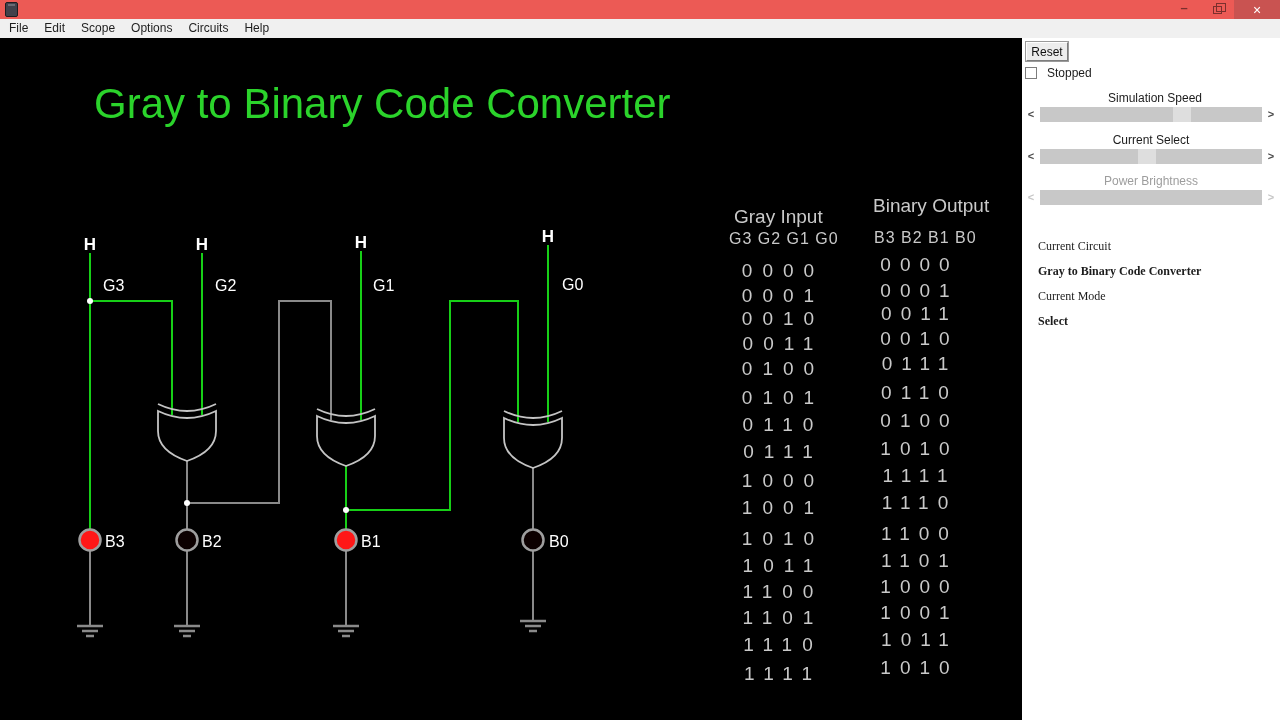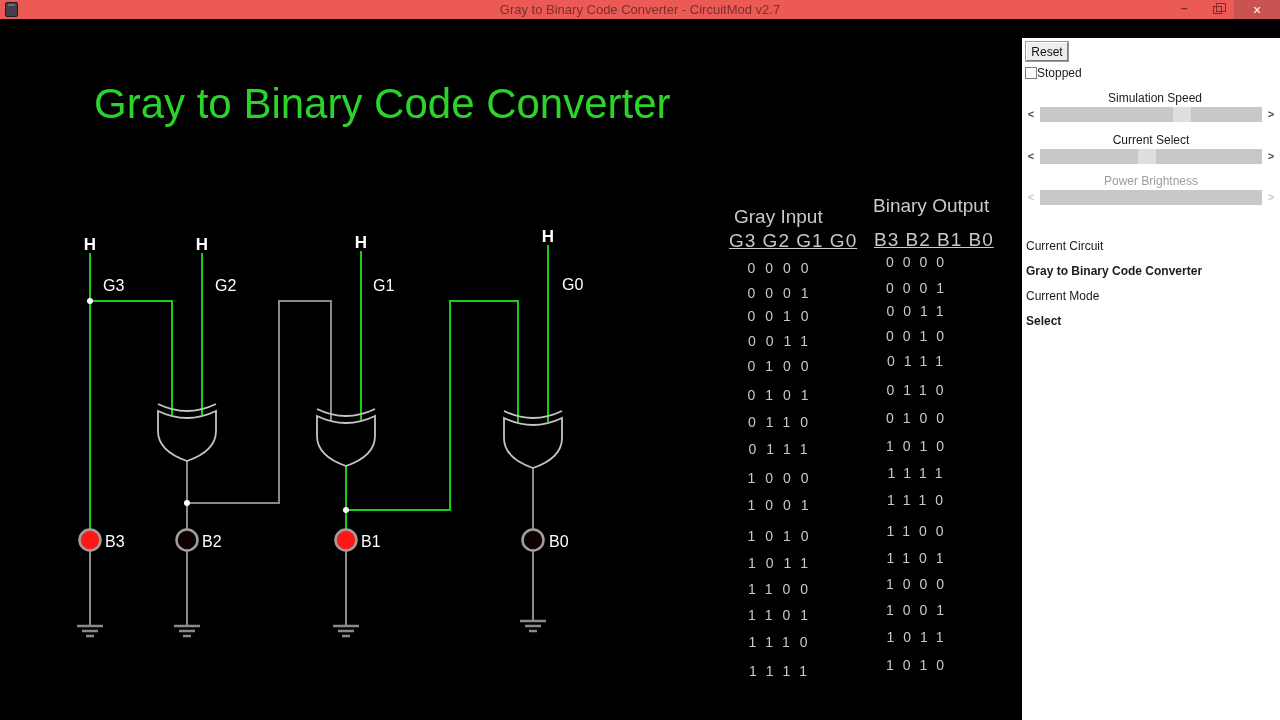--- a/index.html
+++ b/index.html
@@ -32,63 +32,76 @@
   .wl { stroke:var(--c-wire_low,#8a8a8a); stroke-width:2; fill:none; }
   .gnd { stroke:var(--c-wire_low,#8a8a8a); stroke-width:2.5; fill:none; }
   .gate { stroke:var(--c-gate_stroke,#c4c4c4); stroke-width:1.8; fill:none; }
   .junction { fill:var(--c-junction,#fff); }
   .led { stroke:var(--c-led_ring,#9e9e9e); stroke-width:2.5; }
   text.hpost { fill:var(--c-label_white,#fff); font-size:17px; font-weight:bold; text-anchor:middle; font-family:"Liberation Sans",sans-serif; }
   text.wlabel { fill:var(--c-label_white,#fff); font-size:16px; font-family:"Liberation Sans",sans-serif; }
 
   
   .thead { position:absolute; font-size:19px; color:var(--c-table_text,#c9c9c9); white-space:nowrap; }
-  .tsub  { position:absolute; font-size:19px; color:var(--c-table_text,#c9c9c9); letter-spacing:1px; white-space:nowrap;text-decoration:underline; }
+  .tsub  { position:absolute; font-size:16px; color:var(--c-table_text,#c9c9c9); letter-spacing:1px; white-space:nowrap; }
   .tcol  { position:absolute; width:110px; height:660px; top:0; }
-  .trow  { position:absolute; left:0; width:110px; text-align:center; font-size:14px; color:var(--c-table_text,#c9c9c9); letter-spacing:10px; padding-left:10px; white-space:nowrap; }
+  .trow  { position:absolute; left:0; width:110px; text-align:center; font-size:19px; color:var(--c-table_text,#c9c9c9); letter-spacing:10px; padding-left:10px; white-space:nowrap; }
   .tcol.bin .trow { letter-spacing:9px; padding-left:9px; }
 
   
   .sidebar { position:absolute; left:1022px; top:38px; width:258px; height:682px; background:var(--c-panel_bg,#fff); font-size:12px; color:var(--c-panel_text,#1c1c1c); }
   .reset-btn { position:absolute; left:4px; top:4px; width:42px; height:19px; font-size:12px; font-family:"Liberation Sans",sans-serif; background:#ededed; border:1px solid; border-color:#fff #7d7d7d #7d7d7d #fff; box-shadow:0 0 0 1px #9a9a9a; color:#111; }
   .stopped-row { position:absolute; left:3px; top:28px; display:flex; align-items:center; }
   .checkbox { width:12px; height:12px; border:1px solid #7d7d7d; background:#fff; display:inline-block; }
-  .cb-label { margin-left:0; }
+  .cb-label { margin-left:10px; }
   .slider-label { position:absolute; left:0; width:100%; text-align:center; }
   .slider-label.disabled { color:var(--c-disabled_text,#9d9d9d); }
   .lab1 { top:53px;padding-left:8px; } .lab2 { top:95px; } .lab3 { top:136px; }
   .slider { position:absolute; left:3px; right:3px; height:15px; display:flex; align-items:center; }
   .sl1 { top:69px; } .sl2 { top:111px; } .sl3 { top:152px; }
   .sarrow { width:12px; text-align:center; font-size:11px; font-weight:bold; color:#4a4a4a; line-height:15px; }
   .slider.disabled .sarrow { color:#c6c6c6; }
   .strack { flex:1; height:15px; background:var(--c-scrollbar_track,#c8c8c8); margin:0 3px; position:relative; }
   .sgap { position:absolute; top:0; height:15px; width:18px; background:var(--c-scrollbar_gap,#dedede); }
   .sl1 .sgap { left:60%; }
   .sl2 .sgap { left:44%; }
-  .side-text { position:absolute; left:4px; white-space:nowrap; }
+  .side-text { position:absolute; left:16px; white-space:nowrap;font-family:Liberation Serif, serif; }
   .cc-label { top:201px; } .cc-value { top:226px; font-weight:bold; }
   .cm-label { top:251px; } .cm-value { top:276px; font-weight:bold; }
 </style>
 </head>
 <body>
 
 <div class="screen">
 
   <div class="titlebar">
     <div class="app-icon"></div>
-    <div class="win-title">Gray to Binary Code Converter - CircuitMod v2.7</div>
     <div class="winbtns">
       <div class="wbtn min">–</div>
       <div class="wbtn restore">
           <span class="restore-glyph"></span>
         </div>
       <div class="wbtn close">×</div>
     </div>
   </div>
 
+  <div class="menubar">
+
+      <span class="menu-item">File</span>
+
+      <span class="menu-item">Edit</span>
+
+      <span class="menu-item">Scope</span>
+
+      <span class="menu-item">Options</span>
+
+      <span class="menu-item">Circuits</span>
+
+      <span class="menu-item">Help</span>
+    </div>
 
   <div class="canvas">
     <div class="heading">Gray to Binary Code Converter</div>
 
     <svg class="circuit" viewBox="0 38 1022 682" width="1022" height="682" xmlns="http://www.w3.org/2000/svg">
 
       <path class="wh" d="M90,253 V529"></path>
       <path class="wh" d="M90,301 H172 V415"></path>
       <path class="wh" d="M202,253 V415"></path>
       <path class="wh" d="M361,251 V420"></path>

